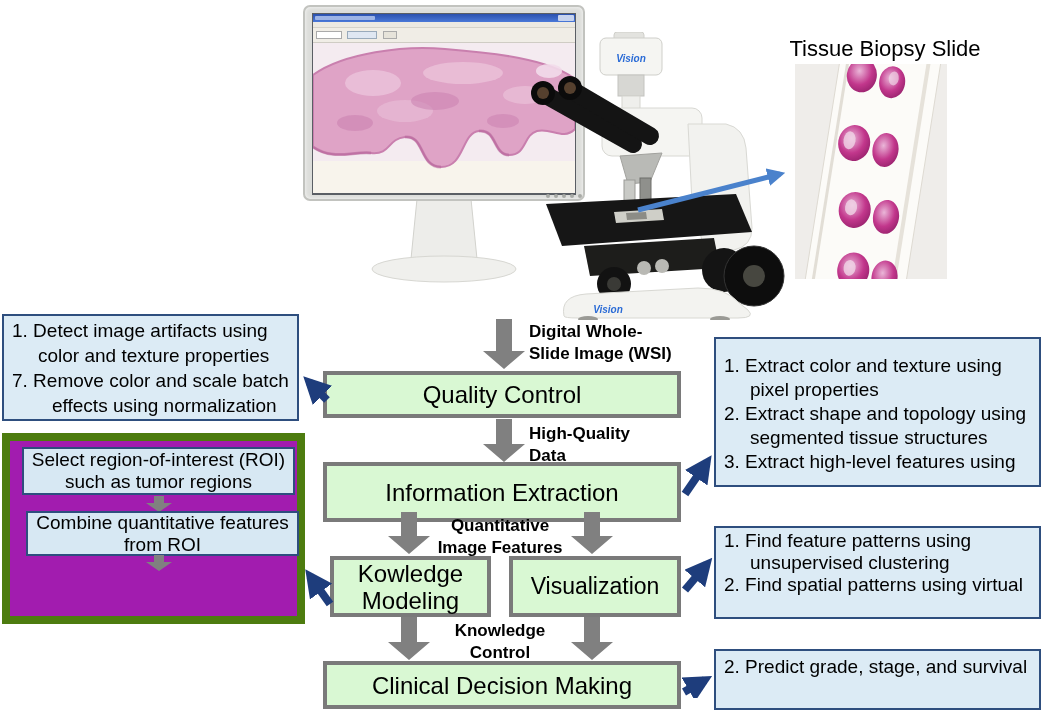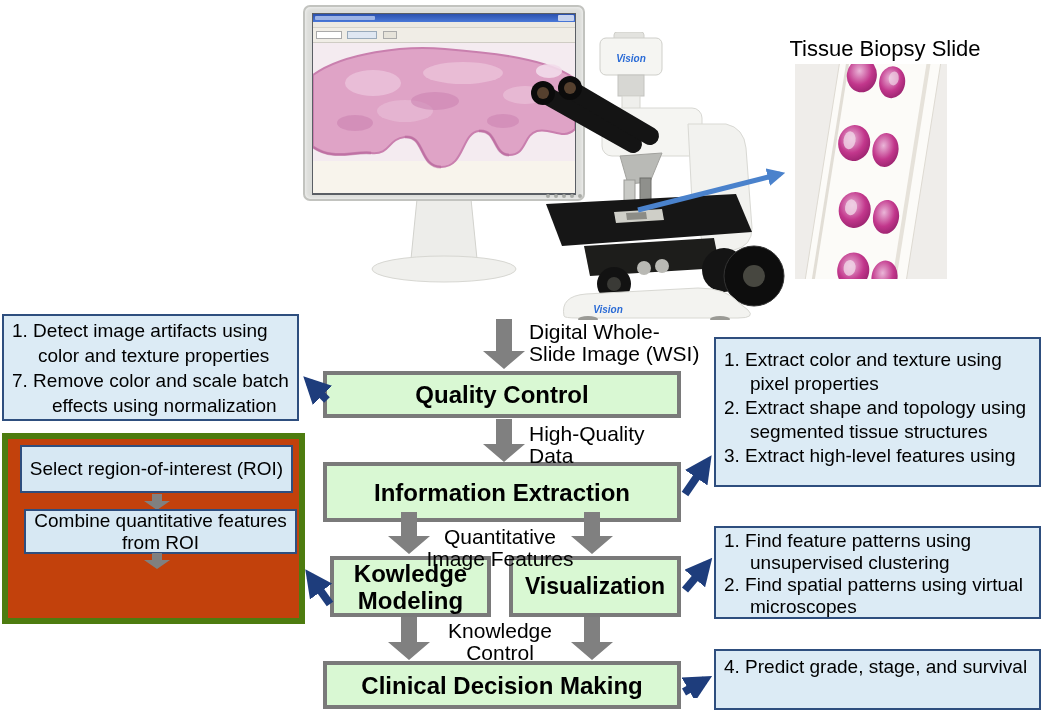--- a/index.html
+++ b/index.html
@@ -4,30 +4,30 @@
 <style>
   html,body{margin:0;padding:0;background:#fff}
   *{box-sizing:border-box}
   #canvas{position:relative;width:1043px;height:713px;background:#fff;overflow:hidden;
           font-family:"Liberation Sans",sans-serif;color:#000}
   .abs{position:absolute}
 
   
   .greenbox{background:#d9f8d3;border:4px solid #7a7a7a;display:flex;flex-direction:column;
             align-items:center;justify-content:center;text-align:center;
-            font-weight:bold;font-size:24px;line-height:27px}
+            font-weight:normal;font-size:24px;line-height:27px}
   .bluebox{background:#dcebf5;border:2px solid #2e4e7e;font-size:19px;line-height:25px;
            padding:2px 4px;overflow:hidden}
   .bluebox .ln{padding-left:4px;white-space:nowrap}
   .bluebox .cont{padding-left:30px}
-  .whitebox{background:#c2410c;border:6px solid #4d7c0f}
+  .whitebox{background:#a21caf;border:8px solid #4d7c0f}
   .innerbox{position:absolute;background:#d7e8f3;border:2px solid #2e4e7e;display:flex;
             flex-direction:column;align-items:center;justify-content:center;
             text-align:center;font-size:19px;line-height:22px}
-  .alabel{font-weight:normal;font-size:21px;line-height:22px}
+  .alabel{font-weight:bold;font-size:17px;line-height:22px}
   .alabel.center{text-align:center}
 
   
   .monitor{left:303px;top:5px;width:282px;height:196px;background:#dcddda;
            border:2px solid #c2c3bf;border-radius:7px;box-shadow:inset 0 0 4px #ffffffcc;z-index:1}
   .screen{position:absolute;left:7px;top:6px;width:264px;height:182px;background:#5a5e64;padding:1px}
   .titlebar{height:8px;background:linear-gradient(#2a50ae,#4a78d8);position:relative}
   .titlebar .tbtext{position:absolute;left:2px;top:2px;width:60px;height:4px;background:#9db4e6;border-radius:1px}
   .titlebar .tbbtns{position:absolute;right:1px;top:1px;width:16px;height:6px;background:#c7d3ee;border-radius:1px}
   .menubar{height:6px;background:#ece9e2;border-bottom:1px solid #d5d2ca}
@@ -222,21 +222,21 @@
   </svg>
 
   <div class="abs alabel" style="left:529px;top:321px">
     <div>Digital Whole-</div>
     <div>Slide Image (WSI)</div>
   </div>
   <div class="abs alabel" style="left:529px;top:423px">
     <div>High-Quality</div>
     <div>Data</div>
   </div>
-  <div class="abs alabel center" style="left:410px;top:526px;width:180px">
+  <div class="abs alabel center" style="left:410px;top:515px;width:180px">
     <div>Quantitative</div>
     <div>Image Features</div>
   </div>
   <div class="abs alabel center" style="left:410px;top:620px;width:180px">
     <div>Knowledge</div>
     <div>Control</div>
   </div>
 
   <svg class="abs" style="left:297px;top:370px" width="36" height="36">
     <line x1="30" y1="30" x2="12" y2="12" stroke="#1e3d7c" stroke-width="8" marker-end="url(#ahNavy)"></line>
@@ -257,45 +257,45 @@
   <div class="abs bluebox" style="left:2px;top:314px;width:297px;height:107px">
     <div class="ln">1. Detect image artifacts using</div>
     <div class="ln cont">color and texture properties</div>
     <div class="ln">7. Remove color and scale batch</div>
     <div class="ln cont" style="padding-left:44px">effects using normalization</div>
   </div>
 
   <div class="abs whitebox" style="left:2px;top:433px;width:303px;height:191px">
     <div class="innerbox" style="left:12px;top:6px;width:273px;height:48px">
       <span>Select region-of-interest (ROI)</span>
+      <span>such as tumor regions</span>
     </div>
     <svg style="position:absolute;left:136px;top:55px" width="26" height="16">
       <polygon points="8,0 18,0 18,7 26,7 13,16 0,7 8,7" fill="#808080"></polygon>
     </svg>
     <div class="innerbox" style="left:16px;top:70px;width:273px;height:45px">
       <span>Combine quantitative features</span>
       <span>from ROI</span>
     </div>
     <svg style="position:absolute;left:136px;top:114px" width="26" height="16">
       <polygon points="8,0 18,0 18,7 26,7 13,16 0,7 8,7" fill="#808080"></polygon>
     </svg>
   </div>
 
-  <div class="abs bluebox" style="left:714px;top:337px;width:327px;height:150px;line-height:24px;padding-top:9px">
+  <div class="abs bluebox" style="left:714px;top:337px;width:327px;height:150px;line-height:24px;padding-top:15px">
     <div class="ln">1. Extract color and texture using</div>
     <div class="ln cont">pixel properties</div>
     <div class="ln">2. Extract  shape and topology using</div>
     <div class="ln cont">segmented tissue structures</div>
     <div class="ln">3. Extract high-level features using</div>
   </div>
 
   <div class="abs bluebox" style="left:714px;top:526px;width:327px;height:93px;line-height:22px;padding-top:2px">
     <div class="ln">1. Find  feature patterns using</div>
     <div class="ln cont">unsupervised clustering</div>
     <div class="ln">2. Find spatial patterns using virtual</div>
-    <div class="ln cont">microscopes</div>
   </div>
 
   <div class="abs bluebox" style="left:714px;top:649px;width:327px;height:61px;line-height:25px;padding-top:3px">
-    <div class="ln">4. Predict grade, stage, and survival</div>
+    <div class="ln">2. Predict grade, stage, and survival</div>
   </div>
 
 </div>
 
 </body></html>

